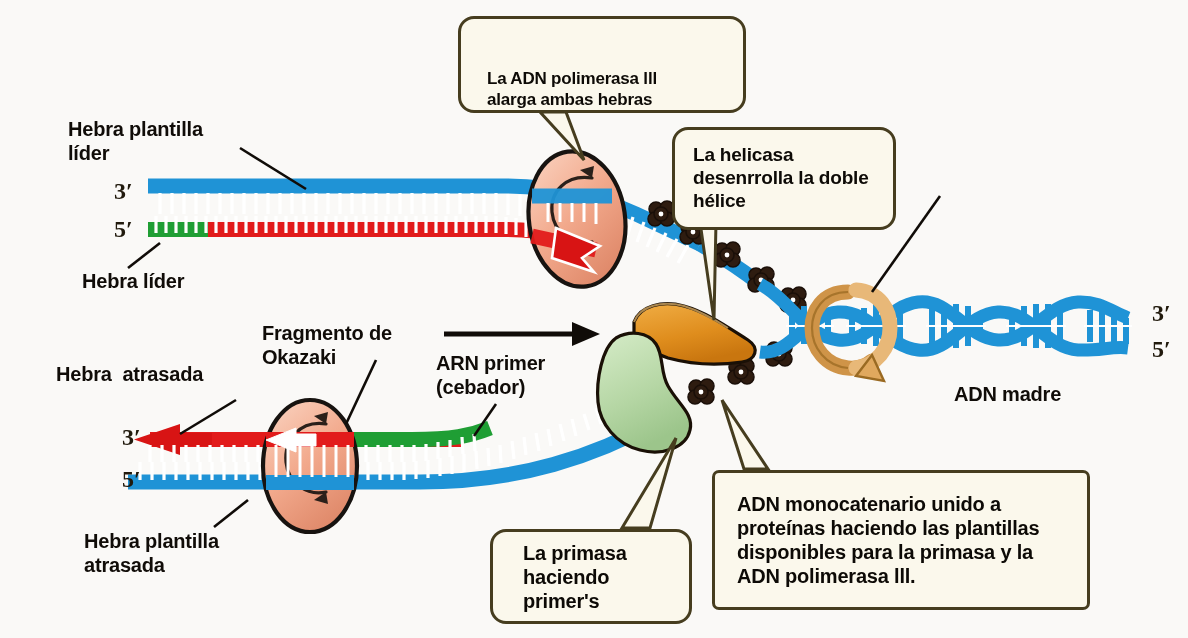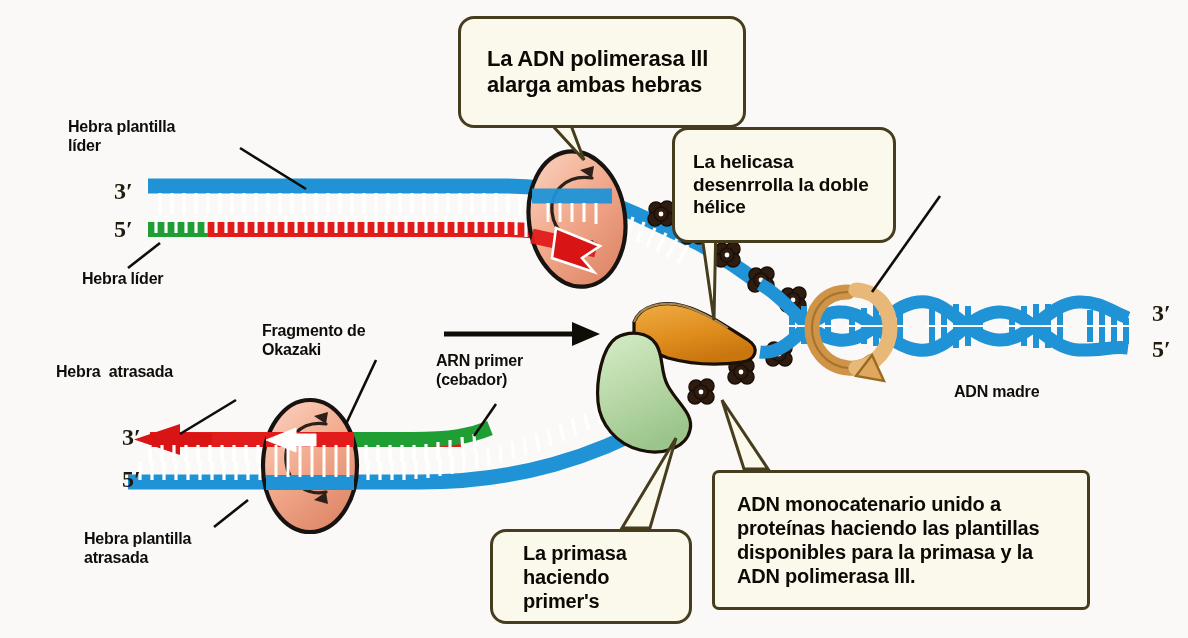--- a/index.html
+++ b/index.html
@@ -15,21 +15,21 @@
 
   .lbl{
     position:absolute;
     font-family:"Liberation Sans", sans-serif;
     font-weight:bold;
     color:#100c08;
     white-space:pre;
     line-height:1.18;
     letter-spacing:-0.2px;
   }
-  .lbl.t20{font-size:16px;}
+  .lbl.t20{font-size:20px;}
   .lbl.ctr{}
 
   .prime{
     position:absolute;
     font-family:"Liberation Serif", serif;
     font-weight:bold;
     font-size:24px;
     color:#211a0d;
     white-space:pre;
   }
@@ -42,22 +42,22 @@
     box-sizing:border-box;
     font-weight:bold;
     color:#0d0a06;
     letter-spacing:-0.2px;
     line-height:1.2;
     display:flex;
     align-items:center;
     z-index:5;
   }
   .callout .ctxt{white-space:pre-line;width:100%;}
-  .c-poliii{left:458px;top:16px;width:288px;height:112px;font-size:22px;padding:0 0 0 26px;}
-  .c-heli{left:672px;top:127px;width:224px;height:116px;font-size:19px;padding:0 0 0 18px;}
+  .c-poliii{left:458px;top:16px;width:288px;height:97px;font-size:17px;padding:0 0 0 26px;align-items:flex-end;}
+  .c-heli{left:672px;top:127px;width:224px;height:103px;font-size:19px;padding:0 0 0 18px;}
   .c-prim{left:490px;top:529px;width:202px;height:95px;font-size:20px;padding:0 0 0 30px;}
   .c-ssb{left:712px;top:470px;width:378px;height:140px;font-size:20px;padding:0 0 0 22px;border-radius:7px;}
 </style>
 </head>
 <body>
 
 <div id="stage">
 
 <svg id="scene" viewBox="0 0 1188 638">
   <defs>

